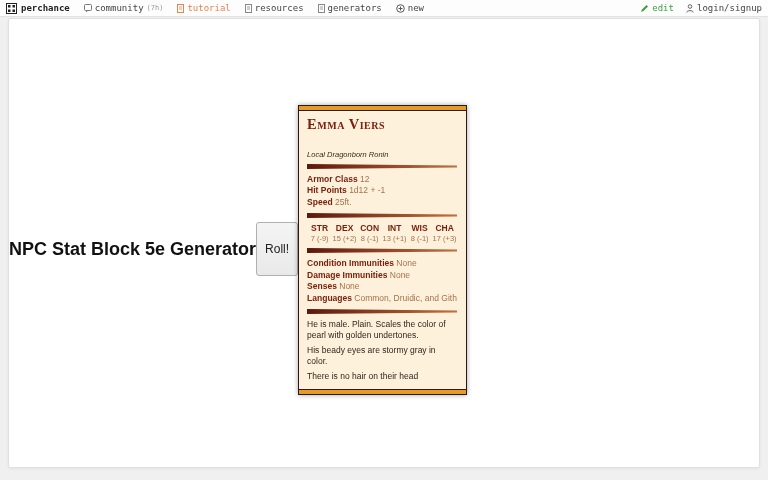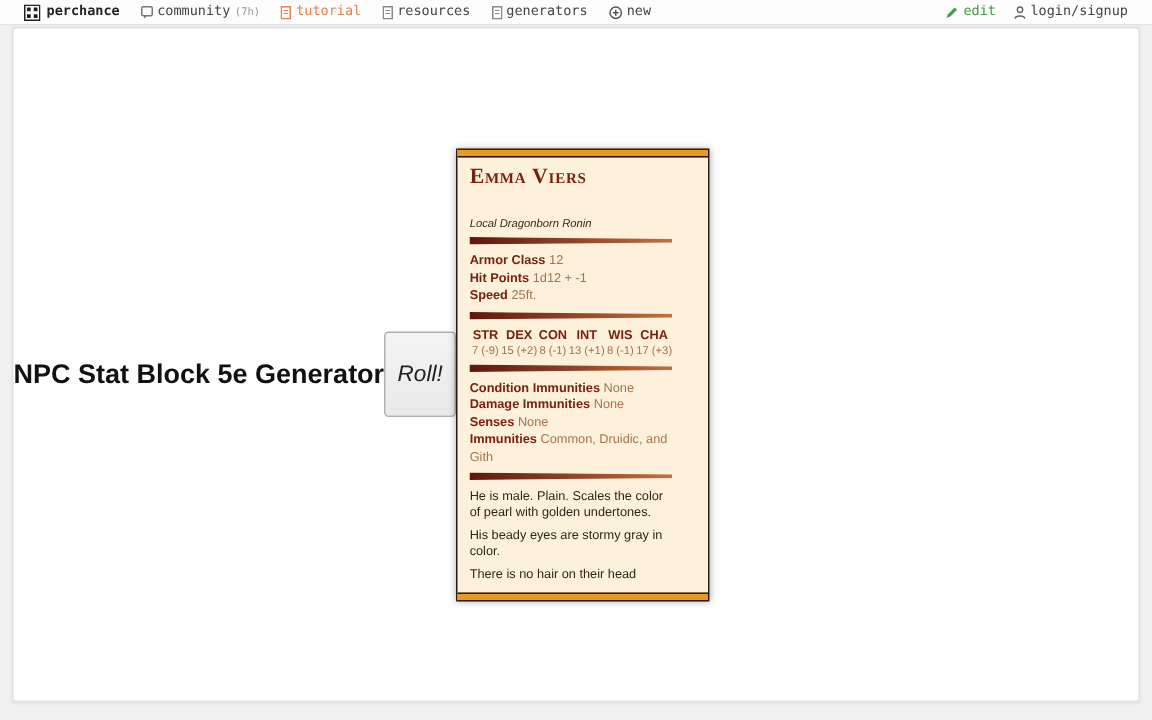--- a/index.html
+++ b/index.html
@@ -10,21 +10,21 @@
     position: relative;
   }
 
   
   .navbar {
     height: 17px;
     background: #fdfdfd;
     border-bottom: 1px solid #e2e2e2;
     display: flex;
     align-items: center;
-    padding: 0 16px;
+    padding: 0 6px;
     font-family: "DejaVu Sans Mono", monospace;
     font-size: 9px;
     color: #444;
     gap: 14px;
     white-space: nowrap;
   }
   .nav-left { display: flex; align-items: center; gap: 14px; flex: 1; }
   .nav-right { display: flex; align-items: center; gap: 12px; }
   .nav-item { display: flex; align-items: center; gap: 3px; cursor: pointer; color: #444; }
   .nav-item .suffix { font-size: 7px; color: #999; }
@@ -53,48 +53,47 @@
     color: #111;
   }
   .page-subtitle {
     margin-top: 13px;
     font-size: 9.5px;
     color: #222;
   }
   .roll-button {
     margin-top: 12px;
     font-family: "Liberation Sans", sans-serif;
-    font-size: 15px;
+    font-size: 12px;
     color: #222;
     background: linear-gradient(#f4f4f4, #e9e9e9);
     border: 1px solid #b0b0b0;
     border-radius: 3px;
     padding: 19px 8px;
     cursor: pointer;
-    font-style: italic;
   }
 
   
   .stat-block {
     margin-top: 14px;
     width: 169px;
     background: #fdf1dc;
     border-left: 1px solid #2a1a10;
     border-right: 1px solid #2a1a10;
     box-shadow: 0 0 5px rgba(0,0,0,0.35);
     font-size: 8.5px;
     color: #3a2a18;
   }
   .orange-bar {
     height: 6px;
     background: #e69a28;
     border-top: 1.5px solid #2a1a10;
     border-bottom: 1.5px solid #2a1a10;
   }
-  .sb-inner { padding: 5px 24px 7px 8px; }
+  .sb-inner { padding: 5px 9px 7px 8px; }
   .sb-name {
     font-family: "Liberation Serif", serif;
     font-variant: small-caps;
     font-weight: bold;
     font-size: 14.5px;
     color: #7a200d;
     letter-spacing: 0.5px;
   }
   .sb-meta {
     font-style: italic;
@@ -286,21 +285,21 @@
       </div>
       <div class="trait-line">
         <span class="prop-label">Damage Immunities</span>
         <span class="prop-value">None</span>
       </div>
       <div class="trait-line">
         <span class="prop-label">Senses</span>
         <span class="prop-value">None</span>
       </div>
       <div class="trait-line">
-        <span class="prop-label">Immunities</span>
+        <span class="prop-label">Languages</span>
         <span class="prop-value">Common, Druidic, and Gith</span>
       </div>
 
       <svg class="taper" viewBox="0 0 153 5" preserveAspectRatio="none">
         <polygon points="0,0 153,1.4 153,3.6 0,5" fill="url(#tg)"></polygon>
       </svg>
 
       <div class="sb-desc">
         <p>He is male. Plain. Scales the color of pearl with golden undertones.</p>
         <p>His beady eyes are stormy gray in color.</p>

